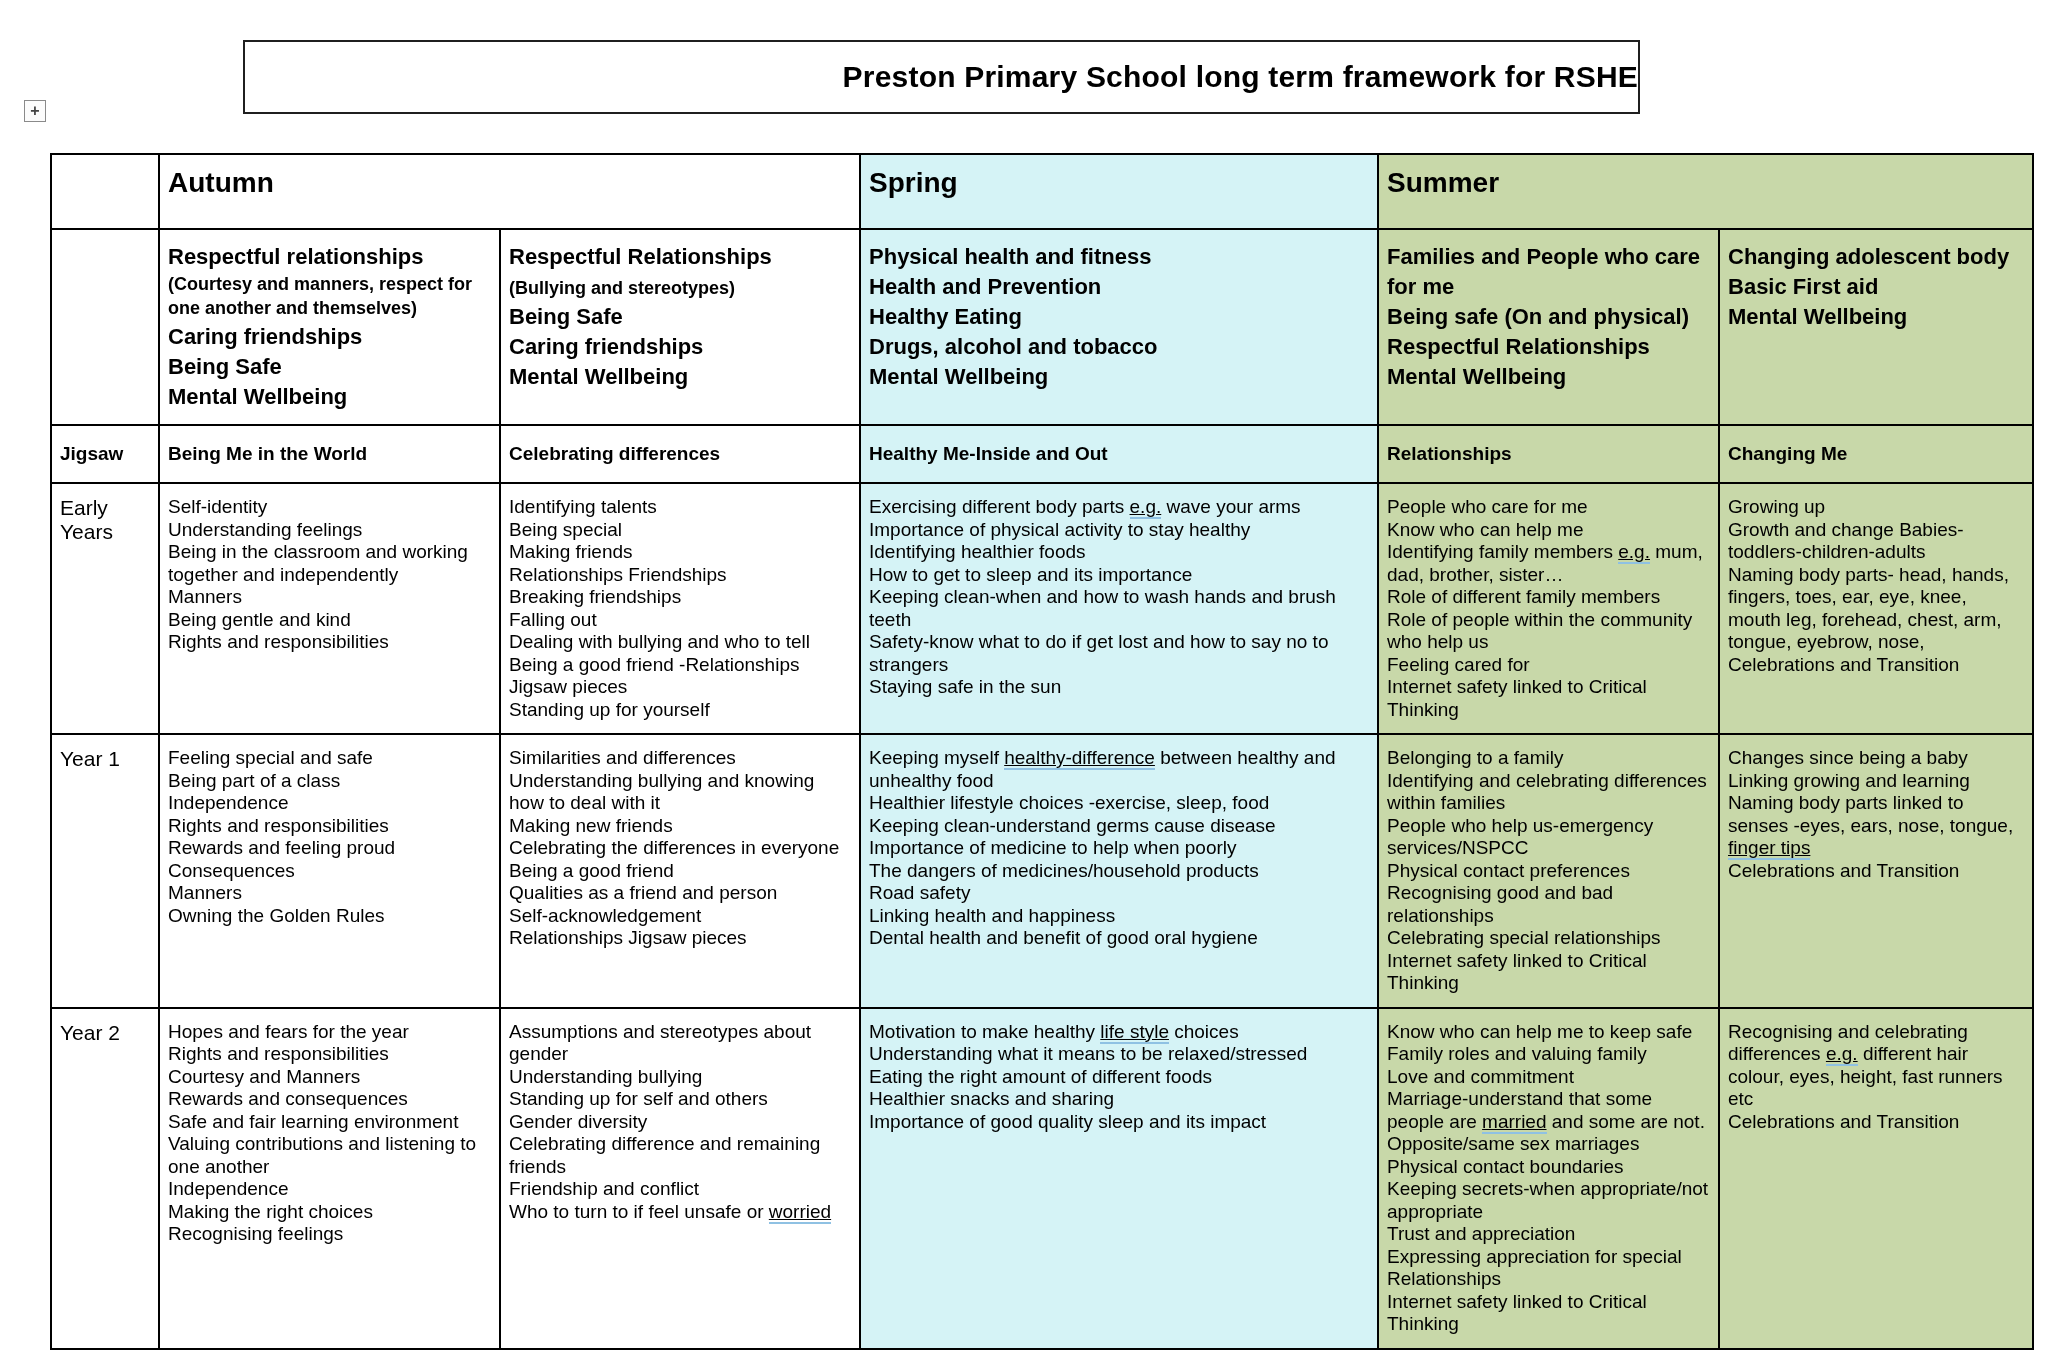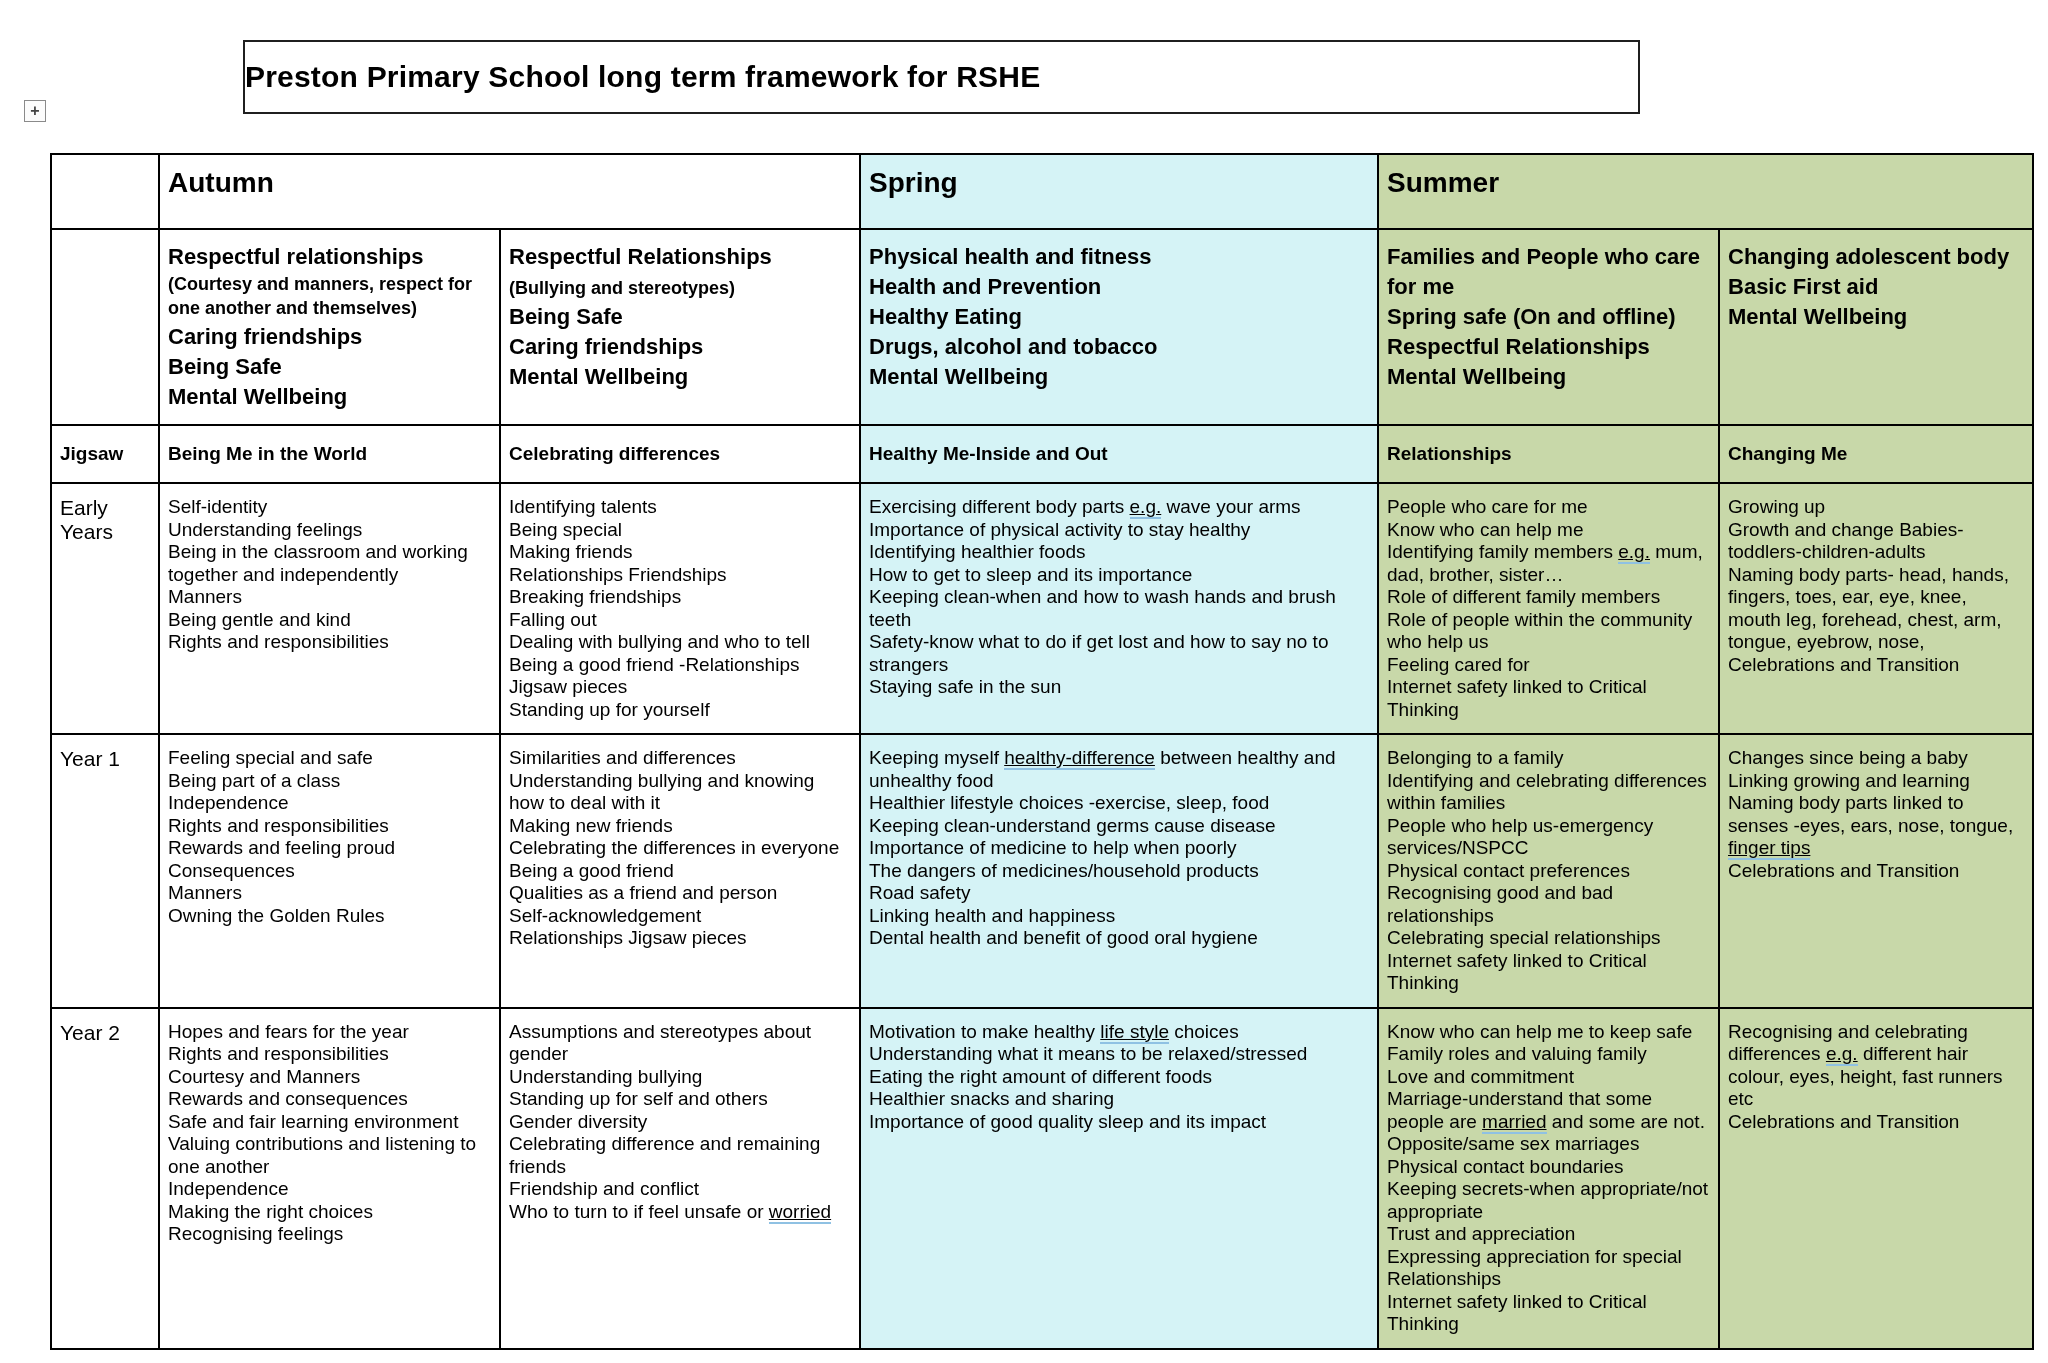--- a/index.html
+++ b/index.html
@@ -9,21 +9,21 @@
     --border-col:#000;
   }
   html,body{margin:0;padding:0;}
   body{
     width:2048px;height:1363px;position:relative;background:#fff;color:#000;
     font-family:"Liberation Sans",sans-serif;overflow:hidden;
   }
   .title-box{
     position:absolute;left:243px;top:40px;width:1397px;height:74px;
     border:2px solid #1f1f1f;box-sizing:border-box;
-    display:flex;align-items:center;justify-content:flex-start;background:#fff;
+    display:flex;align-items:center;justify-content:flex-end;background:#fff;
   }
   .title-text{font-size:30px;font-weight:bold;letter-spacing:.2px;}
   .move-handle{
     position:absolute;left:24px;top:100px;width:22px;height:22px;box-sizing:border-box;
     border:1px solid #8a8a8a;background:#fcfcfc;display:flex;align-items:center;justify-content:center;
     font-size:16px;font-weight:bold;color:#444;line-height:1;
   }
   table.framework{
     position:absolute;left:50px;top:153px;width:1982px;
     border-collapse:collapse;table-layout:fixed;
@@ -93,21 +93,21 @@
         </td>
       <td class="topic bg-spring">
           <div>Physical health and fitness</div>
           <div>Health and Prevention</div>
           <div>Healthy Eating</div>
           <div>Drugs, alcohol and tobacco</div>
           <div>Mental Wellbeing</div>
         </td>
       <td class="topic bg-summer">
           <div>Families and People who care for me</div>
-          <div>Spring safe (On and offline)</div>
+          <div>Being safe (On and physical)</div>
           <div>Respectful Relationships</div>
           <div>Mental Wellbeing</div>
         </td>
       <td class="topic bg-summer">
           <div>Changing adolescent body</div>
           <div>Basic First aid</div>
           <div>Mental Wellbeing</div>
         </td>
     </tr>
     <tr class="r-jigsaw">

